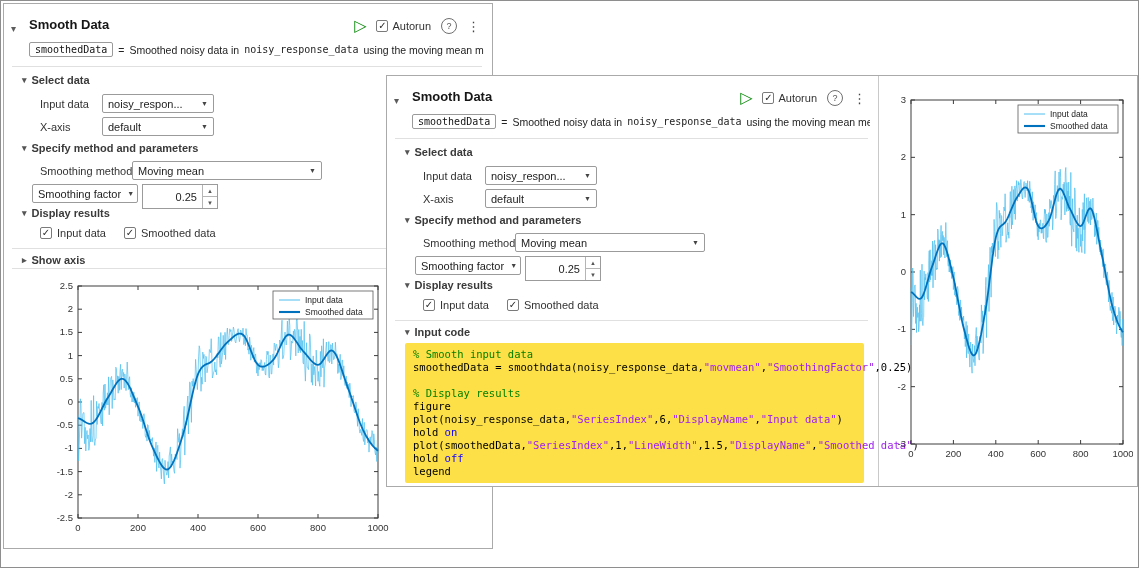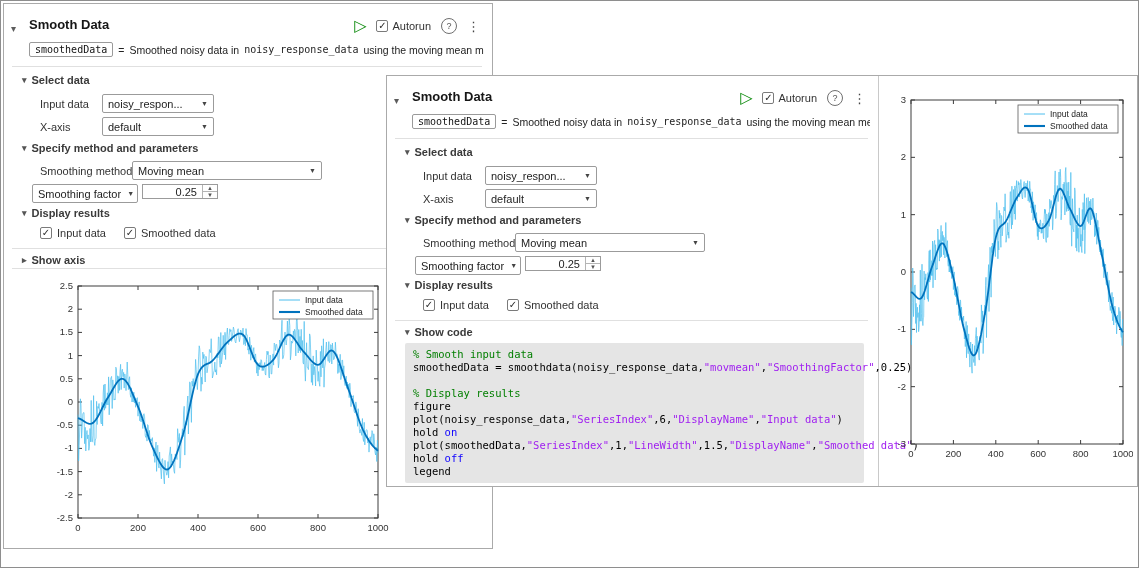--- a/index.html
+++ b/index.html
@@ -21,28 +21,28 @@
   .var-chip{font-family:"DejaVu Sans Mono",monospace;font-size:10px;border:1px solid #9a9a9a;border-radius:2px;
             padding:1px 5px;background:#fff;color:#111;}
   .mono{font-family:"DejaVu Sans Mono",monospace;font-size:10px;}
   .divider{position:absolute;left:8px;right:10px;border-top:1px solid #e0e0e0;height:0;}
   .section-hdr{position:absolute;font-size:11px;font-weight:bold;color:#3a3a3a;display:flex;gap:5px;align-items:center;cursor:pointer;}
   .tri{font-size:9px;color:#555;}
   .form-label{position:absolute;font-size:11px;color:#333;white-space:nowrap;}
   .dropdown{position:absolute;height:19px;border:1px solid #9b9b9b;border-radius:2px;background:#fff;font-size:11px;color:#222;
             display:flex;align-items:center;justify-content:space-between;padding:0 5px;box-sizing:border-box;cursor:pointer;white-space:nowrap;}
   .dd-arrow{font-size:7px;color:#444;margin-left:6px;}
-  .numfield{position:absolute;height:15px;border:1px solid #9b9b9b;border-radius:0;background:#fff;display:flex;box-sizing:border-box;}
+  .numfield{position:absolute;height:25px;border:1px solid #9b9b9b;border-radius:0;background:#fff;display:flex;box-sizing:border-box;}
   .num-val{flex:1;font-size:11px;color:#222;display:flex;align-items:center;justify-content:flex-end;padding-right:5px;}
   .spinners{width:14px;border-left:1px solid #b5b5b5;display:flex;flex-direction:column;}
   .spin{flex:1;font-size:6px;color:#555;display:flex;align-items:center;justify-content:center;cursor:pointer;}
   .spin + .spin{border-top:1px solid #b5b5b5;}
   .check-item{position:absolute;display:flex;align-items:center;gap:5px;font-size:11px;color:#333;}
   .code-toggle{position:absolute;font-size:11px;font-weight:bold;color:#3a3a3a;display:flex;gap:5px;align-items:center;cursor:pointer;}
-  .code-block{position:absolute;background:#e5e5e5;border-radius:2px;font-family:"DejaVu Sans Mono",monospace;
+  .code-block{position:absolute;background:#fde047;border-radius:2px;font-family:"DejaVu Sans Mono",monospace;
               font-size:10.5px;line-height:13px;padding:5px 8px;white-space:pre;color:#000;box-sizing:border-box;}
   svg.plot{position:absolute;}
   svg.plot text{font-family:"Liberation Sans",sans-serif;}
 </style>
 </head>
 <body>
 
 <div id="root">
 
   <div class="panel" style="left:2px;top:2px;width:490px;height:546px;">
@@ -261,21 +261,21 @@
         <span>Input data</span>
       </span>
       <span class="check-item" style="left:120px;top:223px;">
         <span class="checkbox">✓</span>
         <span>Smoothed data</span>
       </span>
 
       <div class="divider" style="top:244px;"></div>
       <div class="code-toggle" style="left:18px;top:250px;">
         <span class="tri">▾</span>
-        <span>Show code</span>
+        <span>Input code</span>
       </div>
 
       <div class="code-block" id="code-block" style="left:18px;top:267px;width:459px;"><div class="code-line"><span style="color: rgb(2, 127, 0);">% Smooth input data</span></div><div class="code-line"><span style="color: rgb(0, 0, 0);">smoothedData = smoothdata(noisy_response_data,</span><span style="color: rgb(160, 32, 240);">"movmean"</span><span style="color: rgb(0, 0, 0);">,</span><span style="color: rgb(160, 32, 240);">"SmoothingFactor"</span><span style="color: rgb(0, 0, 0);">,0.25);</span></div><div class="code-line">&nbsp;</div><div class="code-line"><span style="color: rgb(2, 127, 0);">% Display results</span></div><div class="code-line"><span style="color: rgb(0, 0, 0);">figure</span></div><div class="code-line"><span style="color: rgb(0, 0, 0);">plot(noisy_response_data,</span><span style="color: rgb(160, 32, 240);">"SeriesIndex"</span><span style="color: rgb(0, 0, 0);">,6,</span><span style="color: rgb(160, 32, 240);">"DisplayName"</span><span style="color: rgb(0, 0, 0);">,</span><span style="color: rgb(160, 32, 240);">"Input data"</span><span style="color: rgb(0, 0, 0);">)</span></div><div class="code-line"><span style="color: rgb(0, 0, 0);">hold </span><span style="color: rgb(14, 0, 255);">on</span></div><div class="code-line"><span style="color: rgb(0, 0, 0);">plot(smoothedData,</span><span style="color: rgb(160, 32, 240);">"SeriesIndex"</span><span style="color: rgb(0, 0, 0);">,1,</span><span style="color: rgb(160, 32, 240);">"LineWidth"</span><span style="color: rgb(0, 0, 0);">,1.5,</span><span style="color: rgb(160, 32, 240);">"DisplayName"</span><span style="color: rgb(0, 0, 0);">,</span><span style="color: rgb(160, 32, 240);">"Smoothed data"</span><span style="color: rgb(0, 0, 0);">)</span></div><div class="code-line"><span style="color: rgb(0, 0, 0);">hold </span><span style="color: rgb(14, 0, 255);">off</span></div><div class="code-line"><span style="color: rgb(0, 0, 0);">legend</span></div></div>
     </div>
 
     <div style="position:absolute;left:492px;top:0;width:259px;height:410px;">
       <svg class="plot" style="left:2px;top:12px;" width="252" height="384">
           <rect x="30" y="12" width="212" height="344" fill="#fff" stroke="#3c3c3c" stroke-width="1"></rect>
           <g>
             <line x1="30" y1="356" x2="30" y2="352" stroke="#3c3c3c" stroke-width="1"></line>

